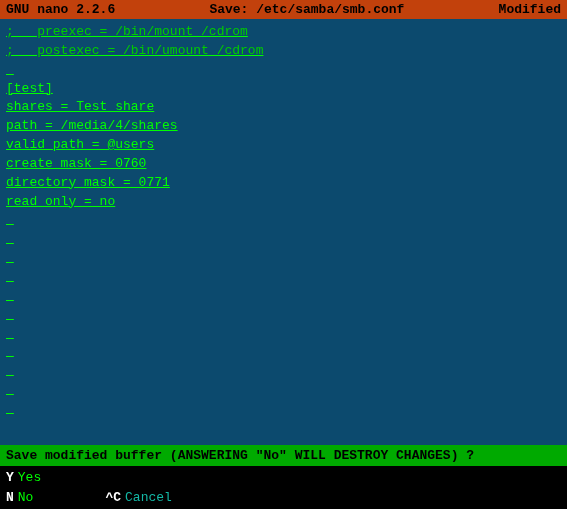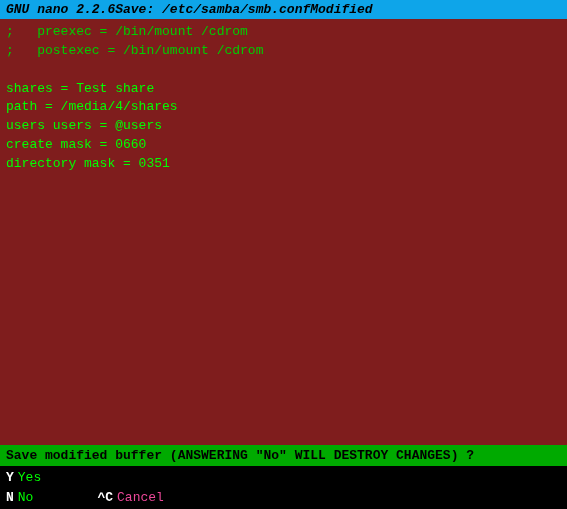--- a/index.html
+++ b/index.html
@@ -18,39 +18,40 @@
     }
 
     #app {
       width: 567px;
       height: 509px;
       display: flex;
       flex-direction: column;
     }
 
     #title-bar {
-      background-color: #0ea5e9;
+      background-color: #c2410c;
       color: #000000;
       display: flex;
+      justify-content: space-between;
       padding: 2px 6px;
       font-weight: bold;
       font-size: 13px;
       flex-shrink: 0;
-      font-style: italic;
     }
 
     #editor-area {
       flex: 1;
-      background-color: #7f1d1d;
+      background-color: #0c4a6e;
       color: #00ff00;
       padding: 4px 6px;
       font-size: 13px;
       line-height: 1.4;
       overflow: hidden;
       position: relative;
+      text-decoration: underline;
     }
 
     .editor-line {
       white-space: pre;
       color: #00ff00;
       line-height: 1.45;
     }
 
     .comment-line {
       color: #00cc00;
@@ -84,54 +85,56 @@
     }
 
     .option-key {
       color: #ffffff;
       margin-right: 4px;
       font-weight: bold;
     }
 
     .option-label {
       color: #00ff00;
-      margin-right: 24px;
+      margin-right: 32px;
     }
 
     .ctrl-key {
       color: #ffffff;
       background-color: #000000;
       font-weight: bold;
     }
 
     .cancel-label {
-      color: #ec4899;
+      color: #14b8a6;
     }
   </style>
 </head>
 <body>
 
 <div id="app">
 
   <div id="title-bar">
     <span>GNU nano 2.2.6</span>
     <span>Save: /etc/samba/smb.conf</span>
     <span>Modified</span>
   </div>
 
   <div id="editor-area">
 
   <div class="editor-line comment-line">;   preexec = /bin/mount /cdrom</div>
       <div class="editor-line comment-line">;   postexec = /bin/umount /cdrom</div>
       <div class="editor-line"> </div>
+      <div class="editor-line">[test]</div>
       <div class="editor-line">shares = Test share</div>
       <div class="editor-line">path = /media/4/shares</div>
-      <div class="editor-line">users users = @users</div>
-      <div class="editor-line">create mask = 0660</div>
-      <div class="editor-line">directory mask = 0351</div>
+      <div class="editor-line">valid path = @users</div>
+      <div class="editor-line">create mask = 0760</div>
+      <div class="editor-line">directory mask = 0771</div>
+      <div class="editor-line">read only = no</div>
       <div class="editor-line"> </div>
       <div class="editor-line"> </div>
       <div class="editor-line"> </div>
       <div class="editor-line"> </div>
       <div class="editor-line"> </div>
       <div class="editor-line"> </div>
       <div class="editor-line"> </div>
       <div class="editor-line"> </div>
       <div class="editor-line"> </div>
       <div class="editor-line"> </div>

